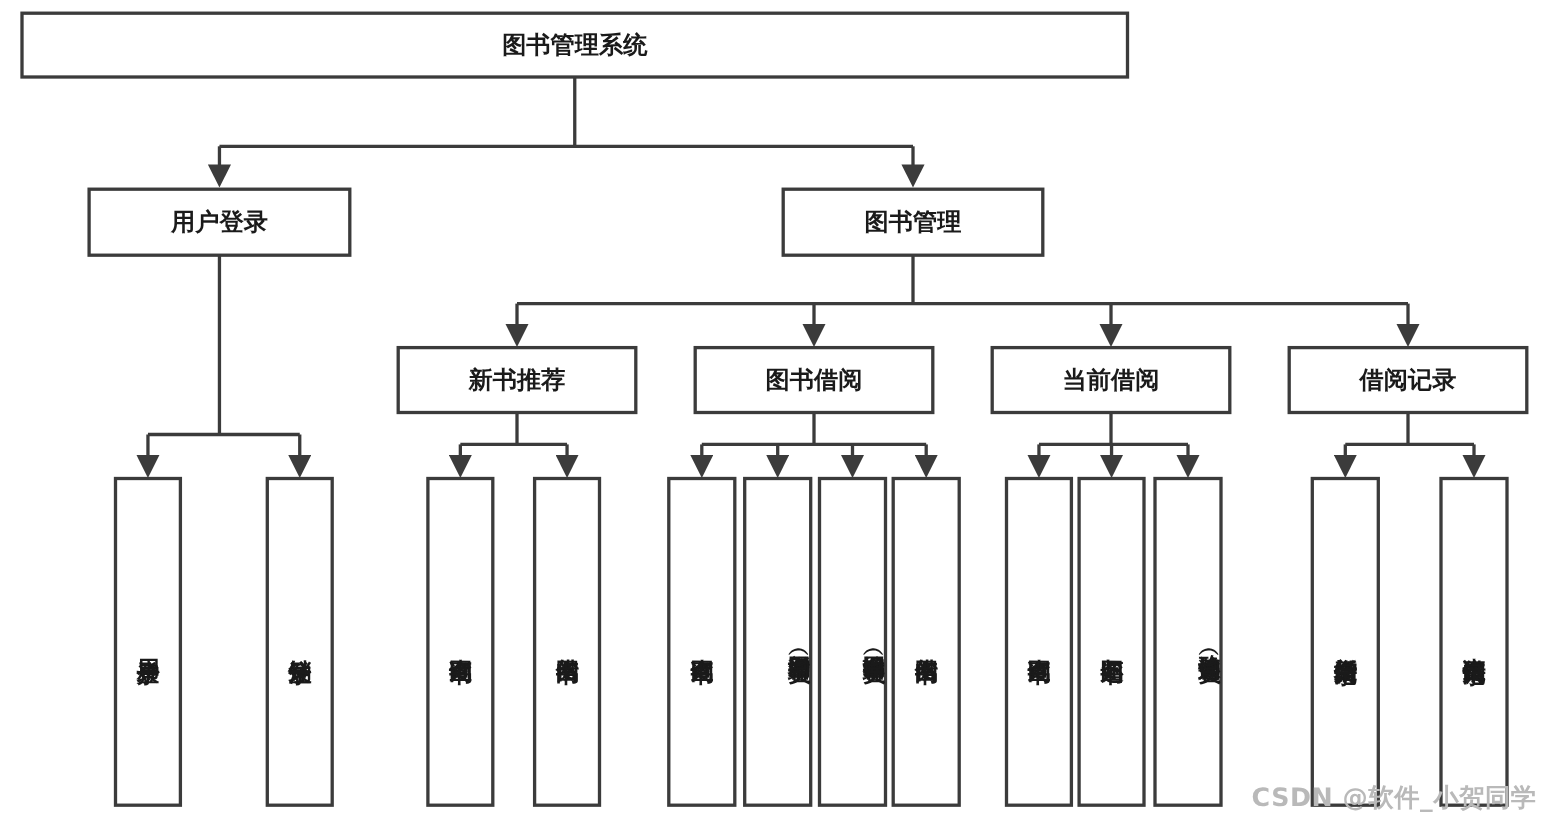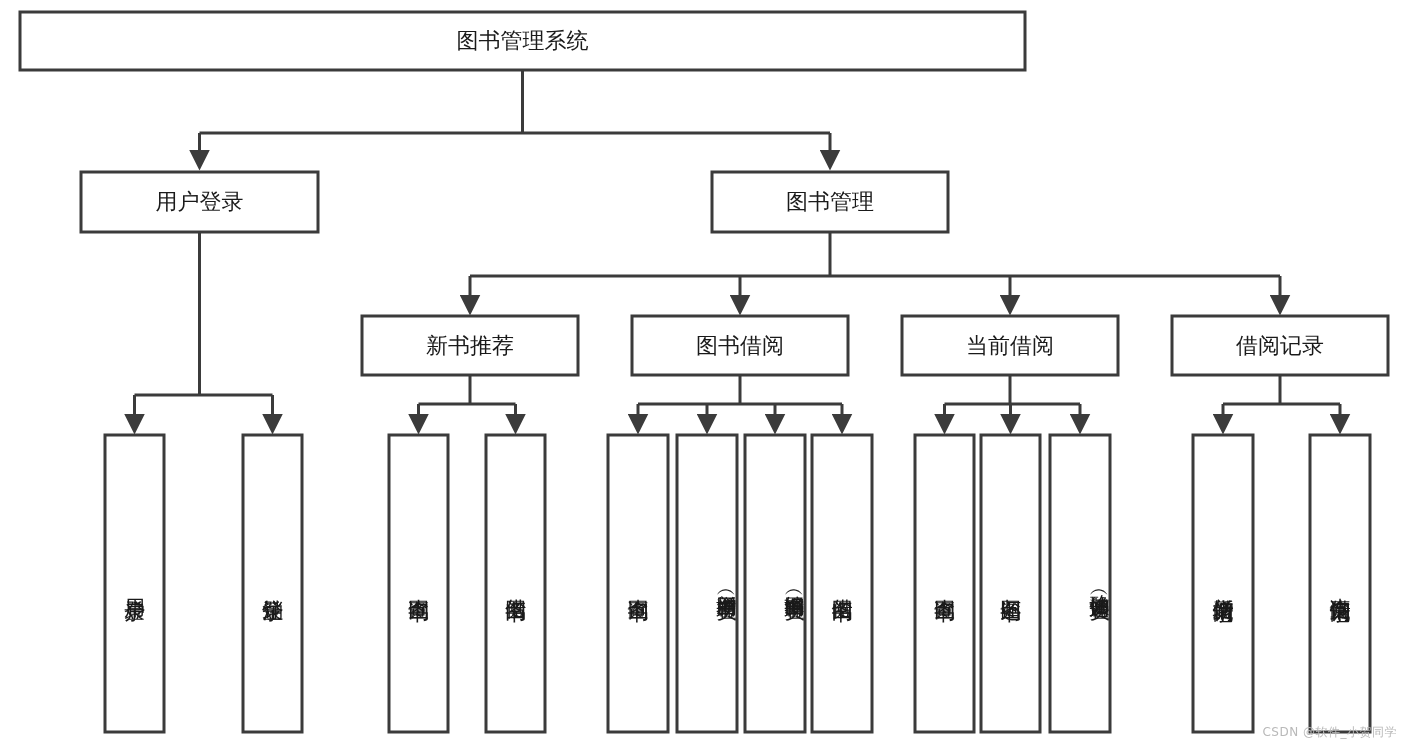--- a/index.html
+++ b/index.html
@@ -11,20 +11,21 @@
     width: 1405px;
     height: 747px;
     font-family: "DejaVu Sans", "Liberation Sans", sans-serif;
     overflow: hidden;
   }
   #diagram-root {
     position: relative;
     width: 1405px;
     height: 747px;
     background: #ffffff;
+    font-weight: bold;
   }
   svg#flowchart {
     display: block;
     width: 1405px;
     height: 747px;
   }
   .node-rect {
     fill: #ffffff;
     stroke: #3b3b3b;
     stroke-width: 3;
@@ -59,21 +60,21 @@
     display: flex;
     align-items: flex-start;
     justify-content: center;
     pointer-events: none;
   }
   .watermark {
     position: absolute;
     right: 8px;
     bottom: 6px;
     font-family: "DejaVu Sans", "Liberation Sans", sans-serif;
-    font-size: 12px;
+    font-size: 23px;
     color: #b9b9b9;
     letter-spacing: 0.5px;
     white-space: nowrap;
   }
 </style>
 </head>
 <body>
 
 <div id="diagram-root">
 

